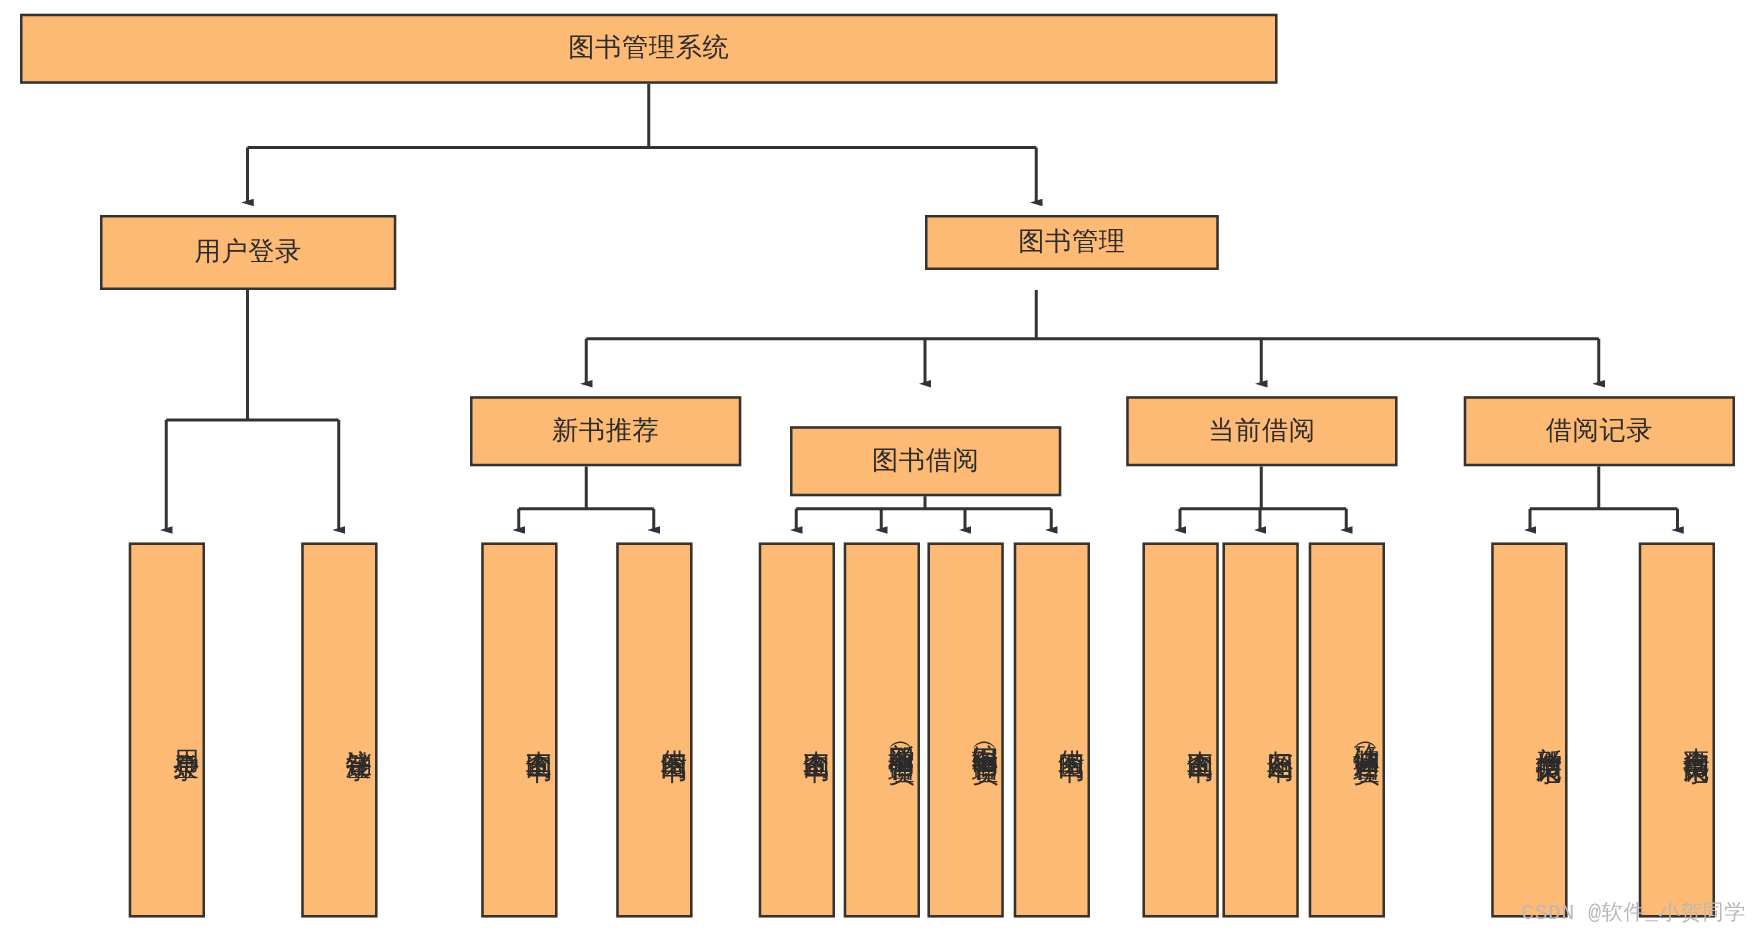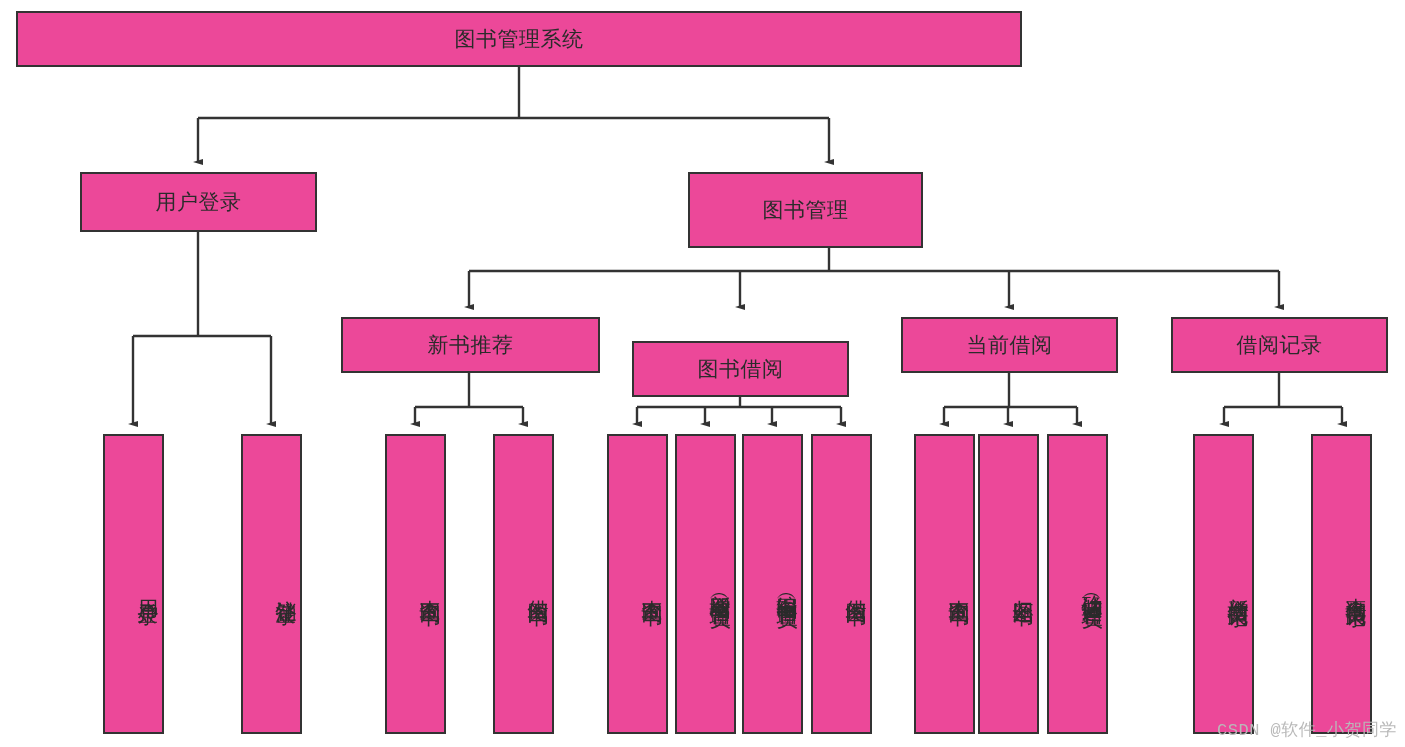--- a/index.html
+++ b/index.html
@@ -24,21 +24,21 @@
     left: 0;
     top: 0;
     width: 1405px;
     height: 747px;
     pointer-events: none;
   }
   .node {
     position: absolute;
     box-sizing: border-box;
     border: 2px solid #333333;
-    background: #ec4899;
+    background: #fdba74;
     display: flex;
     align-items: center;
     justify-content: center;
     color: #2b2b2b;
   }
   .node.horiz {
     font-size: 21px;
     letter-spacing: 0.5px;
     line-height: 1.1;
   }
@@ -122,25 +122,25 @@
     </g>
   </svg>
 
   <div class="node horiz" style="left:16px; top:11px; width:1006px; height:56px;">
     <span>图书管理系统</span>
   </div>
 
   <div class="node horiz" style="left:80px; top:172px; width:237px; height:60px;">
     <span>用户登录</span>
   </div>
-  <div class="node horiz" style="left:688px; top:172px; width:235px; height:76px;">
+  <div class="node horiz" style="left:740px; top:172px; width:235px; height:44px;">
     <span>图书管理</span>
   </div>
 
-  <div class="node horiz" style="left:341px; top:317px; width:259px; height:56px;text-align:center;">
+  <div class="node horiz" style="left:376px; top:317px; width:217px; height:56px;text-align:center;">
     <span>新书推荐</span>
   </div>
   <div class="node horiz" style="left:632px; top:317px; width:217px; height:56px;margin-top:24px;">
     <span>图书借阅</span>
   </div>
   <div class="node horiz" style="left:1171px; top:317px; width:217px; height:56px;">
     <span>借阅记录</span>
   </div>
   <div class="node horiz" style="left:901px; top:317px; width:217px; height:56px;">
     <span>当前借阅</span>

